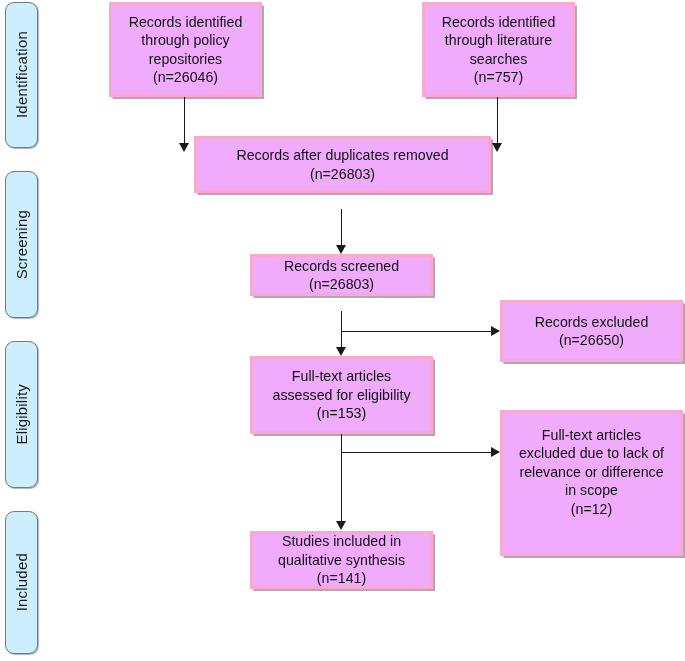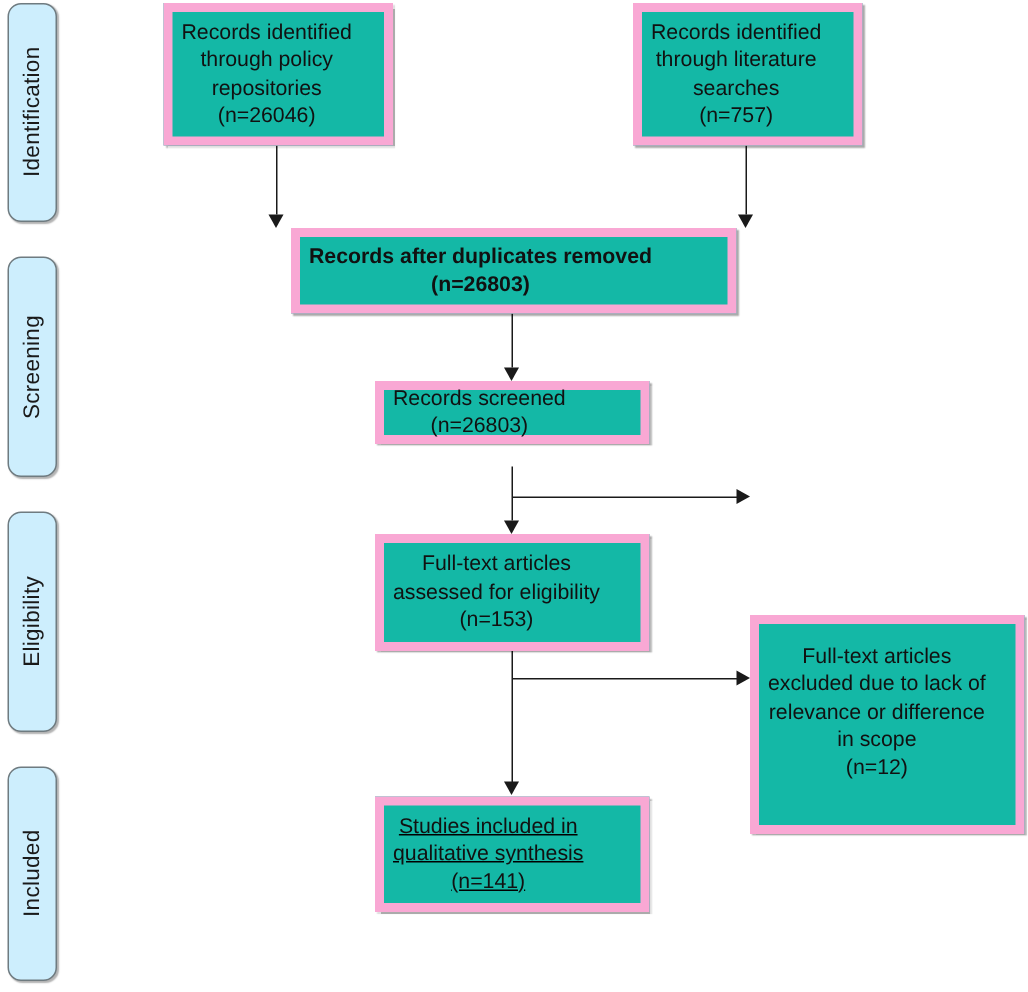--- a/index.html
+++ b/index.html
@@ -36,26 +36,26 @@
     color: #1a1a1a;
     letter-spacing: 0.2px;
     white-space: nowrap;
     line-height: 1;
   }
 
   
   .flow-box {
     position: absolute;
     box-sizing: border-box;
-    background: #14b8a6;
-    border: 6px solid #f9a8d4;
+    background: #f0abfc;
+    border: 3px solid #f9a8d4;
     box-shadow: 1.5px 1.5px 1px rgba(0,0,0,0.33);
     display: flex;
     align-items: center;
-    justify-content: flex-start;
+    justify-content: center;
     text-align: center;
   }
   .flow-box .box-text {
     font-size: 14.2px;
     color: #111111;
     line-height: 1.30;
     padding: 0 6px;
     white-space: pre-line;
   }
   .flow-box.top-aligned {
@@ -138,44 +138,48 @@
 (n=26046)</span>
   </div>
 
   <div class="flow-box" style="left:422px; top:2px; width:153px; height:95px;">
     <span class="box-text">Records identified
 through literature
 searches
 (n=757)</span>
   </div>
 
-  <div class="flow-box" style="left:194px; top:152px; width:297px; height:57px;font-weight:bold;">
+  <div class="flow-box" style="left:194px; top:136px; width:297px; height:57px;">
     <span class="box-text">Records after duplicates removed
 (n=26803)</span>
   </div>
 
   <div class="flow-box" style="left:250px; top:254px; width:183px; height:42px;">
     <span class="box-text">Records screened
 (n=26803)</span>
   </div>
 
+  <div class="flow-box" style="left:500px; top:300px; width:183px; height:62px;">
+    <span class="box-text">Records excluded
+(n=26650)</span>
+  </div>
 
   <div class="flow-box" style="left:250px; top:356px; width:183px; height:78px;">
     <span class="box-text">Full-text articles
 assessed for eligibility
 (n=153)</span>
   </div>
 
   <div class="flow-box top-aligned" style="left:500px; top:410px; width:183px; height:146px;">
     <span class="box-text">Full-text articles
 excluded due to lack of
 relevance or difference
 in scope
 (n=12)</span>
   </div>
 
-  <div class="flow-box" style="left:250px; top:531px; width:183px; height:77px;text-decoration:underline;">
+  <div class="flow-box" style="left:250px; top:531px; width:183px; height:58px;">
     <span class="box-text">Studies included in
 qualitative synthesis
 (n=141)</span>
   </div>
 
 </div>
 
 </body></html>

